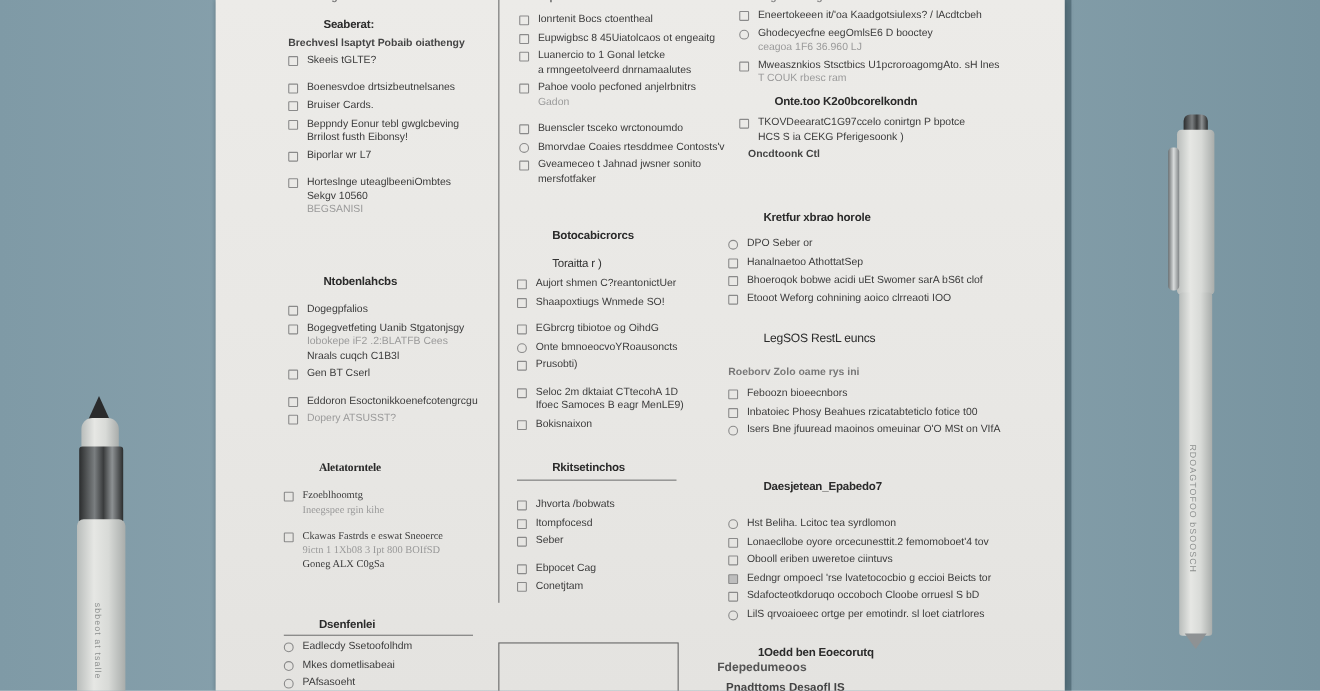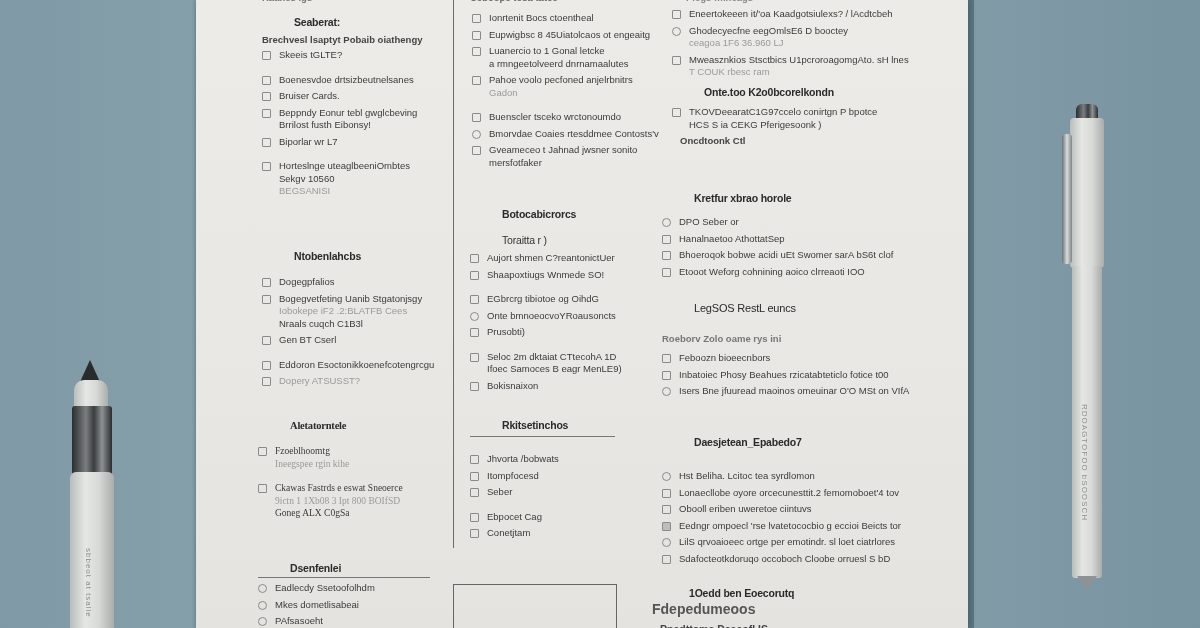--- a/index.html
+++ b/index.html
@@ -434,30 +434,30 @@
         <span>Obooll eriben uweretoe ciintuvs</span>
       </span>
     </div>
   <div class="it">
       <span class="cb" style="background:#bdbdbd"></span>
       <span class="txt">
         <span>Eedngr ompoecl 'rse lvatetococbio g eccioi Beicts tor</span>
       </span>
     </div>
   <div class="it">
+      <span class="cb"></span>
+      <span class="txt">
+        <span>Sdafocteotkdoruqo occoboch Cloobe orruesl S bD</span>
+      </span>
+    </div>
+  <div class="it">
       <span class="cb round"></span>
       <span class="txt">
         <span>LilS qrvoaioeec ortge per emotindr. sl loet ciatrlores</span>
-      </span>
-    </div>
-  <div class="it">
-      <span class="cb"></span>
-      <span class="txt">
-        <span>Sdafocteotkdoruqo occoboch Cloobe orruesl S bD</span>
       </span>
     </div>
 </div>
 
 <div class="sec" style="left:652px;top:587px;width:300px;">
   <div class="h" style="margin-left:5px;margin-bottom:2px">1Oedd ben Eoecorutq</div>
-  <div class="sub" style="font-size:14px;color:#555;margin-bottom:6px">Fdepedumeoos</div>
+  <div class="sub" style="font-size:11px;color:#555;margin-bottom:6px">Fdepedumeoos</div>
   <div class="sub" style="margin-left:8px;font-size:10.5px;color:#444">Pnadttoms Desaofl IS</div>
 </div>
 
 </body></html>

